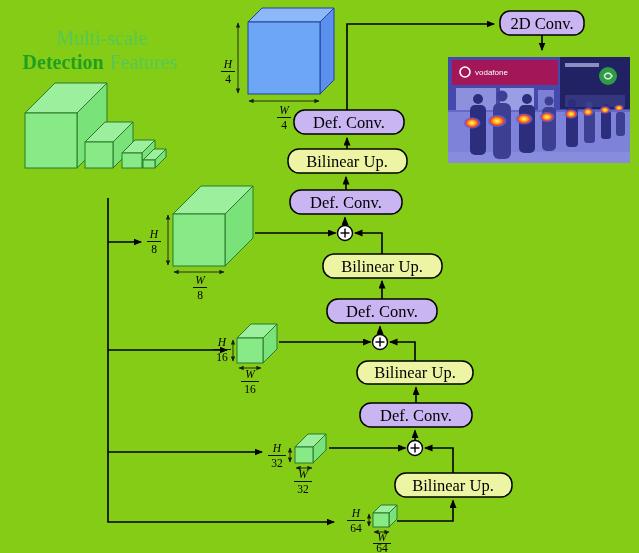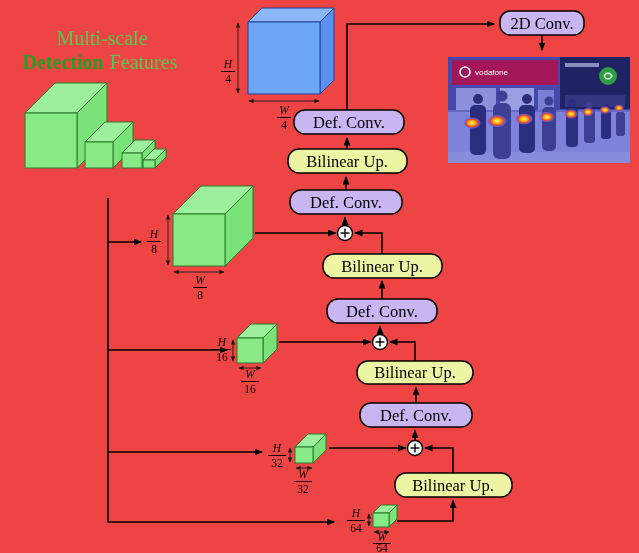--- a/index.html
+++ b/index.html
@@ -1,16 +1,16 @@
 <!DOCTYPE html>
 <html><head>
 <meta charset="utf-8">
 <style>
   html,body { margin:0; padding:0; background:#ffffff; }
-  .canvas { position:relative; width:639px; height:553px; background:#ef4444; overflow:hidden;
+  .canvas { position:relative; width:639px; height:553px; background:#84cc16; overflow:hidden;
             font-family:"Liberation Serif", serif; }
   svg { display:block; }
   .box { stroke:#000; stroke-width:1.5; }
   .box-purple { fill:#c9b5f1; }
   .box-yellow { fill:#edf5a4; }
   .box-label { font-family:"Liberation Serif", serif; font-size:16.5px; fill:#000;
                text-anchor:middle; }
   .title-line { font-family:"Liberation Serif", serif; font-size:20px; text-anchor:middle; }
   .t-green  { fill:#55c855; }
   .t-bold   { fill:#20a020; font-weight:bold; }

